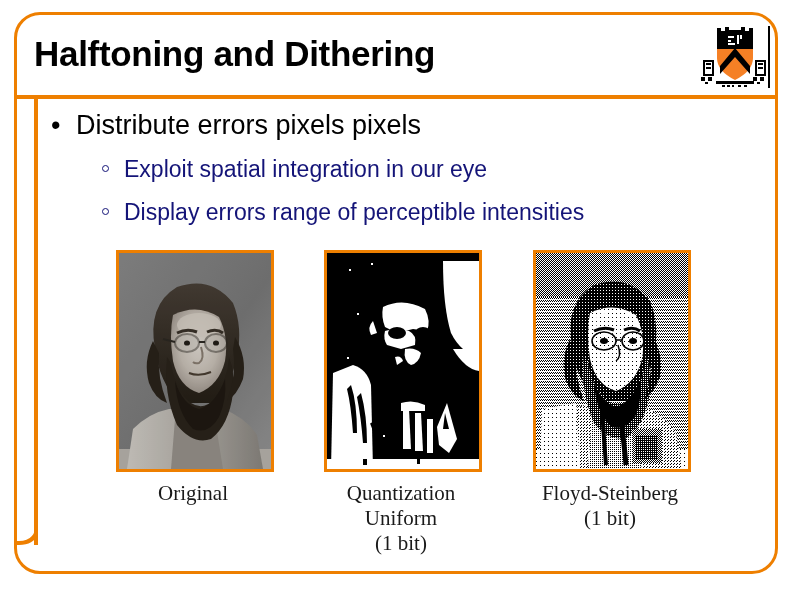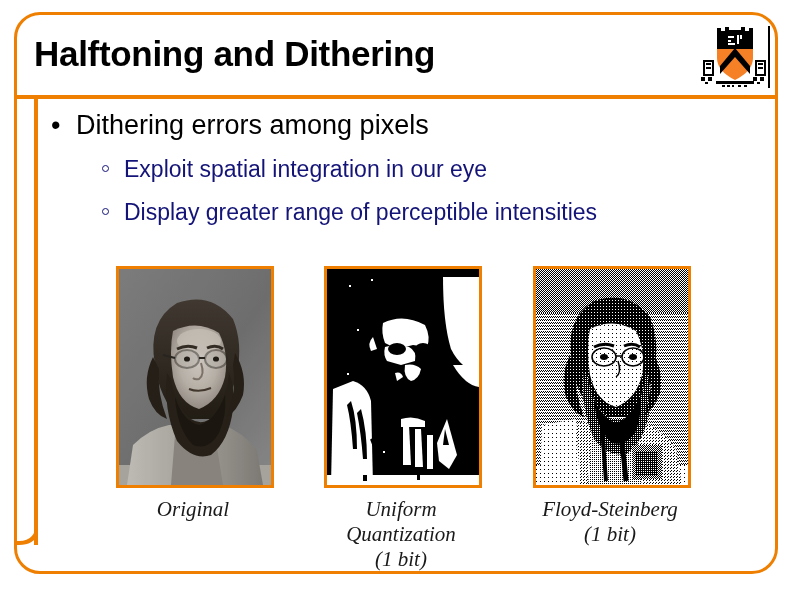--- a/index.html
+++ b/index.html
@@ -144,23 +144,22 @@
   
   .figures {
     position: absolute;
     left: 0;
     top: 250px;
     width: 800px;
     height: 330px;
   }
   .figure {
     position: absolute;
-    top: 16px;
+    top: 0;
     width: 154px;
-    font-style: italic;
   }
   .figure.f0 { left: 116px; }
   .figure.f1 { left: 324px; }
   .figure.f2 { left: 533px; }
 
   .fig-frame {
     width: 158px;
     height: 222px;
     border: 3px solid #ee7f00;
     box-sizing: border-box;
@@ -244,29 +243,29 @@
     </g>
 
     <path d="M35 24 L50 42 L50 50 L35 33 L20 50 L20 42 Z" fill="#000000"></path>
 
     <rect x="68" y="2" width="2" height="62" fill="#000000"></rect>
   </svg>
 
   <div class="bullets">
     <div class="bullet-l1">
       <span class="dot">•</span>
-      <span>Dithering errors among pixels</span>
+      <span>Distribute errors pixels pixels</span>
     </div>
     <div class="bullet-l2">
       <span class="ring"></span>
       <span>Exploit spatial integration in our eye</span>
     </div>
     <div class="bullet-l2">
       <span class="ring"></span>
-      <span>Display greater range of perceptible intensities</span>
+      <span>Display errors range of perceptible intensities</span>
     </div>
   </div>
 
   <div class="figures">
 
     <div class="figure f0">
       <div class="fig-frame">
         <svg viewBox="0 0 152 216" preserveAspectRatio="none">
           <defs>
             <linearGradient id="bgGray" x1="0" y1="0" x2="1" y2="1">
@@ -370,22 +369,22 @@
 
           <path d="M110 174 L120 150 L130 186 L122 200 L112 192 Z" fill="#ffffff"></path>
           <path d="M118 160 L122 176 L116 176 Z" fill="#000000"></path>
 
           <rect x="0" y="206" width="152" height="10" fill="#ffffff"></rect>
           <rect x="36" y="206" width="4" height="6" fill="#000000"></rect>
           <rect x="90" y="206" width="3" height="5" fill="#000000"></rect>
         </svg>
       </div>
       <div class="fig-caption">
+        <span class="cap-line">Quantization</span>
         <span class="cap-line">Uniform</span>
-        <span class="cap-line">Quantization</span>
         <span class="cap-line">(1 bit)</span>
       </div>
     </div>
 
     <div class="figure f2">
       <div class="fig-frame">
         <svg viewBox="0 0 152 216" preserveAspectRatio="none">
           <defs>
 
             <pattern id="d1" width="4" height="4" patternUnits="userSpaceOnUse">

